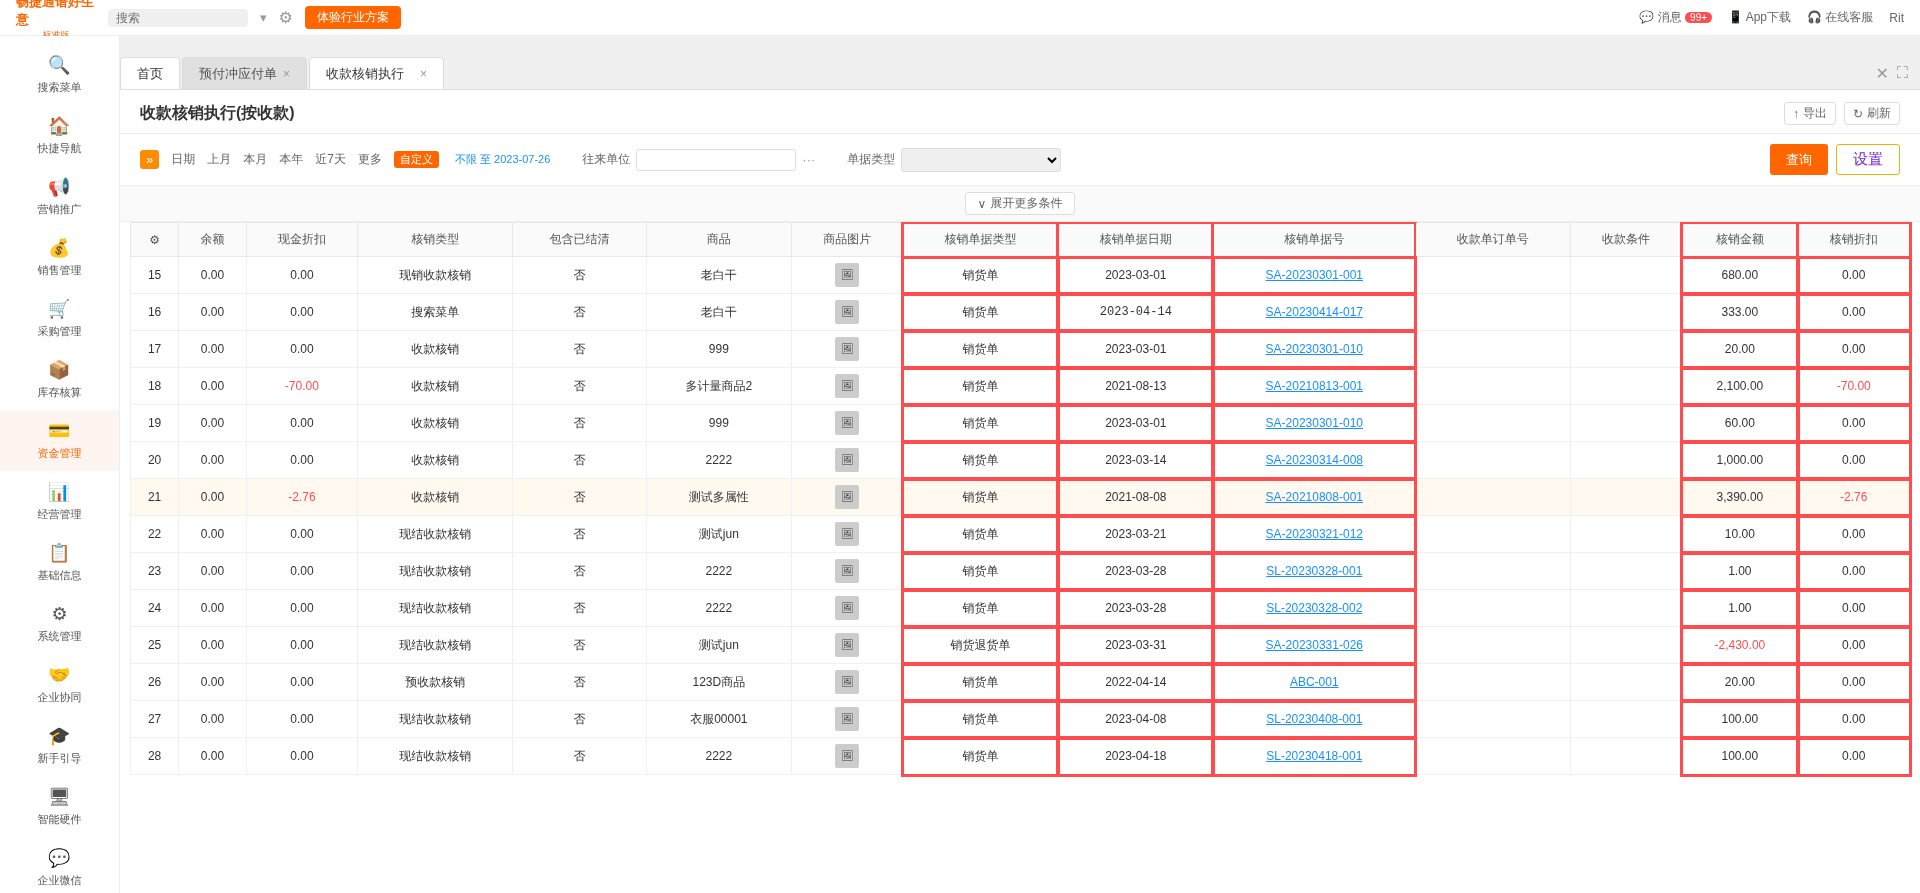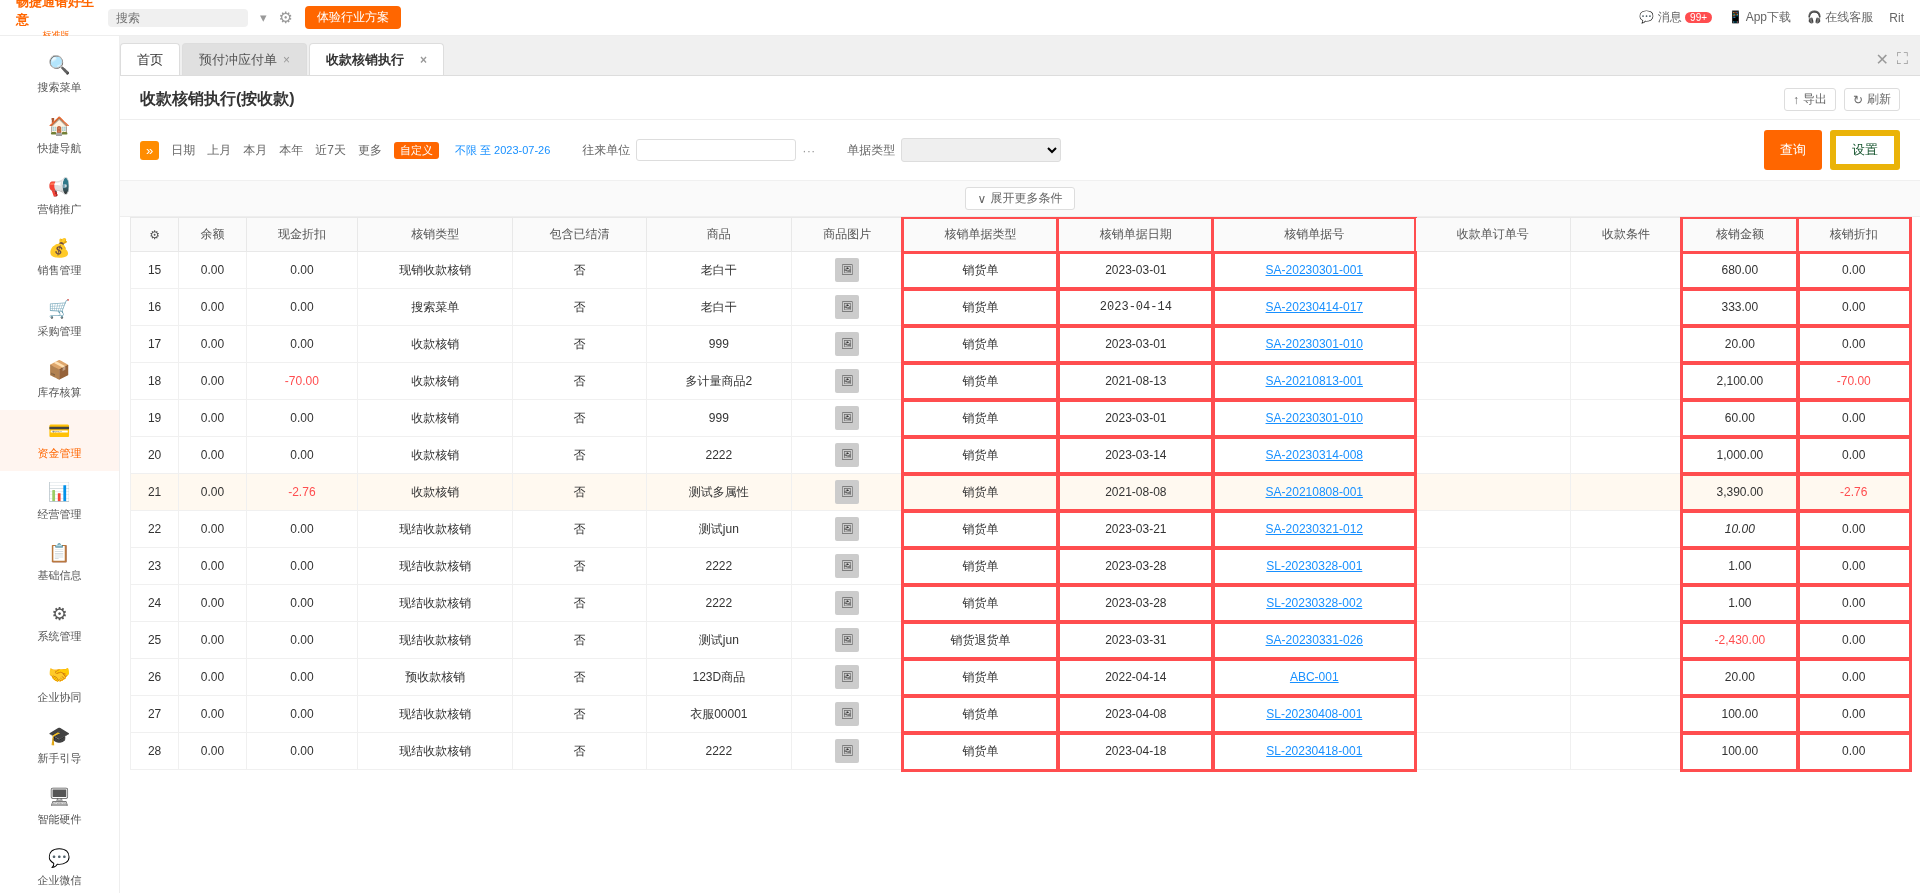--- a/index.html
+++ b/index.html
@@ -19,23 +19,23 @@
     .sidebar { width: 120px; background: #fff; border-right: 1px solid #eee; display: flex; flex-direction: column; padding-top: 8px; }
     .sidebar-item { display: flex; flex-direction: column; align-items: center; padding: 10px 4px; cursor: pointer; color: #555; font-size: 12px; gap: 4px; }
     .sidebar-item.active { color: #ff6600; background: #fff5f0; }
     .sidebar-icon { font-size: 18px; }
     .sidebar-label { font-size: 11px; }
 
     
     .main { flex: 1; display: flex; flex-direction: column; overflow: hidden; }
 
     
-    .tab-bar { height: 40px; background: #f0f0f0; display: flex; align-items: flex-end; padding: 0 0 0 0; border-bottom: 1px solid #ddd; }
+    .tab-bar { height: 54px; background: #f0f0f0; display: flex; align-items: flex-end; padding: 0 0 0 0; border-bottom: 1px solid #ddd; }
     .tab { height: 32px; display: flex; align-items: center; padding: 0 16px; background: #e0e0e0; border: 1px solid #ddd; border-bottom: none; border-radius: 4px 4px 0 0; cursor: pointer; font-size: 13px; color: #555; gap: 6px; margin-right: 2px; }
-    .tab.active { background: #fff; color: #333; font-weight: 700; gap: 16px; }
+    .tab.active { background: #fff; color: #333; font-weight: 400; gap: 16px; }
     .tab-close { color: #999; font-size: 12px; cursor: pointer; }
     .home-tab { background: #fff; color: #333; }
     .tab-bar-actions { margin-left: auto; display: flex; align-items: center; padding: 0 12px; gap: 8px; height: 32px; }
     .tab-bar-btn { font-size: 16px; color: #999; cursor: pointer; }
 
     
     .content { flex: 1; background: #fff; overflow: hidden; display: flex; flex-direction: column; }
     .content-header { padding: 12px 20px 8px; border-bottom: 1px solid #eee; display: flex; align-items: center; justify-content: space-between; }
     .content-title { font-size: 16px; font-weight: bold; color: #333; }
     .header-actions { display: flex; gap: 8px; }
@@ -46,21 +46,21 @@
     .filter-label { color: #666; font-size: 12px; }
     .filter-link { color: #666; font-size: 12px; cursor: pointer; }
     .filter-custom { background: #ff6600; color: #fff; font-size: 11px; border-radius: 3px; padding: 1px 6px; cursor: pointer; }
     .filter-date-range { color: #1890ff; font-size: 11px; }
     .filter-unit { display: flex; align-items: center; gap: 6px; margin-left: 20px; }
     .filter-input { border: 1px solid #ddd; border-radius: 3px; padding: 3px 8px; font-size: 12px; width: 160px; }
     .filter-dots { color: #999; }
     .filter-type { display: flex; align-items: center; gap: 6px; margin-left: 20px; }
     .filter-select { border: 1px solid #ddd; border-radius: 3px; padding: 3px 8px; font-size: 12px; width: 160px; }
     .query-btn { background: #ff6600; color: #fff; border: none; border-radius: 3px; padding: 5px 16px; cursor: pointer; font-size: 13px; }
-    .settings-btn { border: 6px solid #eab308; background: #fff; border-radius: 3px; padding: 5px 16px; cursor: pointer; font-size: 13px; color: #14532d; }
+    .settings-btn { border: 1px solid #eab308; background: #fff; border-radius: 3px; padding: 5px 16px; cursor: pointer; font-size: 15px; color: #6d28d9; }
 
     
     .expand-bar { display: flex; justify-content: center; padding: 6px 0; background: #fafafa; border-bottom: 1px solid #eee; }
     .expand-btn { display: flex; align-items: center; gap: 4px; font-size: 12px; color: #666; cursor: pointer; border: 1px solid #ddd; border-radius: 3px; padding: 2px 12px; background: #fff; }
 
     
     .table-wrapper { flex: 1; overflow: auto; padding: 0 10px; }
     table { width: 100%; border-collapse: collapse; font-size: 12px; }
     thead tr th { background: #fafafa; border: 1px solid #e8e8e8; padding: 8px 6px; text-align: center; font-weight: 500; color: #555; white-space: nowrap; position: sticky; top: 0; z-index: 2; }
     tbody tr td { border: 1px solid #f0f0f0; padding: 6px 6px; text-align: center; color: #333; white-space: nowrap; }
@@ -371,21 +371,21 @@
       <td style="">0.00</td>
       <td>现结收款核销</td>
       <td>否</td>
       <td>测试jun</td>
       <td><span style="display:inline-block;width:24px;height:24px;background:#ccc;border-radius:2px;font-size:10px;line-height:24px;">🖼</span></td>
       <td style="outline:3px solid #ff4d4f;outline-offset:-1px;">销货单</td>
       <td style="outline:3px solid #ff4d4f;outline-offset:-1px;">2023-03-21</td>
       <td style="outline:3px solid #ff4d4f;outline-offset:-1px;"><span class="link-text">SA-20230321-012</span></td>
       <td></td>
       <td></td>
-      <td style="outline:3px solid #ff4d4f;outline-offset:-1px;font-style:italic;">10.00</td>
+      <td style="outline:3px solid #ff4d4f;outline-offset:-1px;">10.00</td>
       <td style="outline:3px solid #ff4d4f;outline-offset:-1px;">0.00</td>
     </tr>
               <tr>
       <td>23</td>
       <td>0.00</td>
       <td style="">0.00</td>
       <td>现结收款核销</td>
       <td>否</td>
       <td>2222</td>
       <td><span style="display:inline-block;width:24px;height:24px;background:#ccc;border-radius:2px;font-size:10px;line-height:24px;">🖼</span></td>

